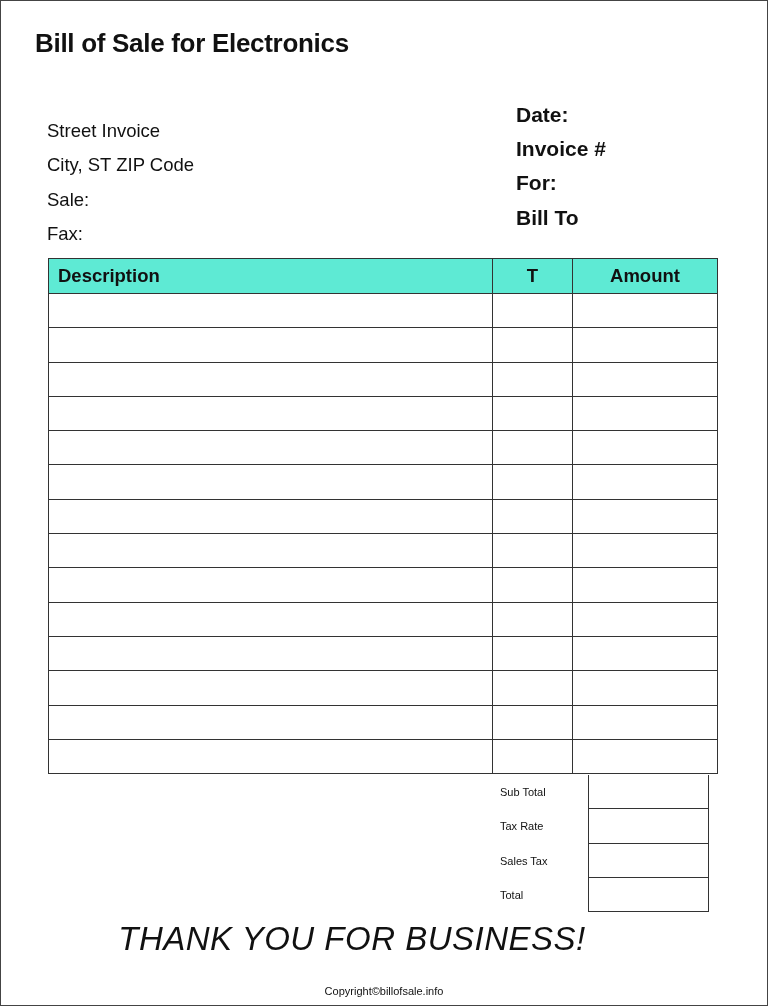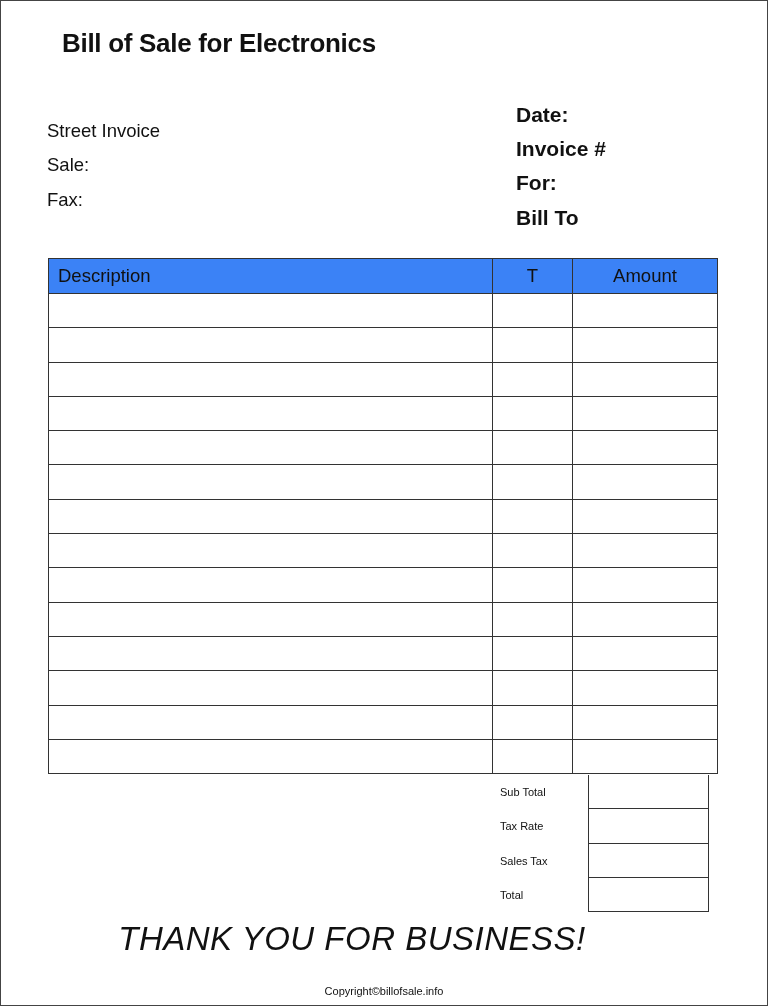--- a/index.html
+++ b/index.html
@@ -1,29 +1,29 @@
 <!DOCTYPE html>
 <html><head>
 <meta charset="utf-8">
 <style>
   html, body { margin: 0; padding: 0; background: #fff; }
   body { width: 768px; height: 1006px; position: relative; overflow: hidden;
          font-family: "Liberation Sans", "DejaVu Sans", sans-serif; color: #111; }
   .page-frame { position: absolute; left: 0; top: 0; width: 766px; height: 1004px;
                 border: 1px solid #444; box-sizing: content-box; }
-  .title { position: absolute; left: 62px; top: 28px; font-size: 26px; font-weight: bold;
+  .title { position: absolute; left: 35px; top: 28px; font-size: 26px; font-weight: bold;
            letter-spacing: -0.3px; margin: 0; }
   .addr { position: absolute; left: 47px; top: 118px; font-size: 18.5px; }
   .addr div { height: 34.3px; line-height: 26px; }
   .meta { position: absolute; left: 516px; top: 103px; font-size: 21px; font-weight: bold; }
   .meta div { height: 34.2px; line-height: 24px; }
   table.items { position: absolute; left: 48px; top: 258px; border-collapse: collapse;
                 table-layout: fixed; width: 669px; }
   table.items th, table.items td { border: 1px solid #333; padding: 0; }
-  table.items th { background: #3b82f6; height: 34px; font-weight: normal; font-size: 18.5px; margin-left: 32px; }
+  table.items th { background: #5eead4; height: 34px; font-weight: bold; font-size: 18.5px; margin-left: 32px; }
   table.items th.c-desc { text-align: left; padding-left: 9px; }
   table.items th.c-t, table.items th.c-amt { text-align: center; }
   table.items td { height: 33.3px; }
   .totals { position: absolute; left: 500px; top: 775px; }
   .trow { display: flex; height: 34.3px; }
   .tlabel { width: 88px; text-align: left; padding-right: 8px; font-size: 11px;
             line-height: 34px; box-sizing: border-box; }
   .tbox { width: 121px; border: 1px solid #333; border-top: none; box-sizing: border-box; }
   .trow:first-child .tbox { border-top: none; }
   .thanks { position: absolute; left: 0; width: 704px; top: 920px; text-align: center;
@@ -33,20 +33,21 @@
 </style>
 </head>
 <body>
 
 <div class="page-frame"></div>
 
 <h1 class="title">Bill of Sale for Electronics</h1>
 
 <div class="addr">
   <div>Street Invoice</div>
+  <div>City, ST  ZIP Code</div>
   <div>Sale:</div>
   <div>Fax:</div>
 </div>
 
 <div class="meta">
   <div>Date:</div>
   <div>Invoice #</div>
   <div>For:</div>
   <div>Bill To</div>
 </div>

